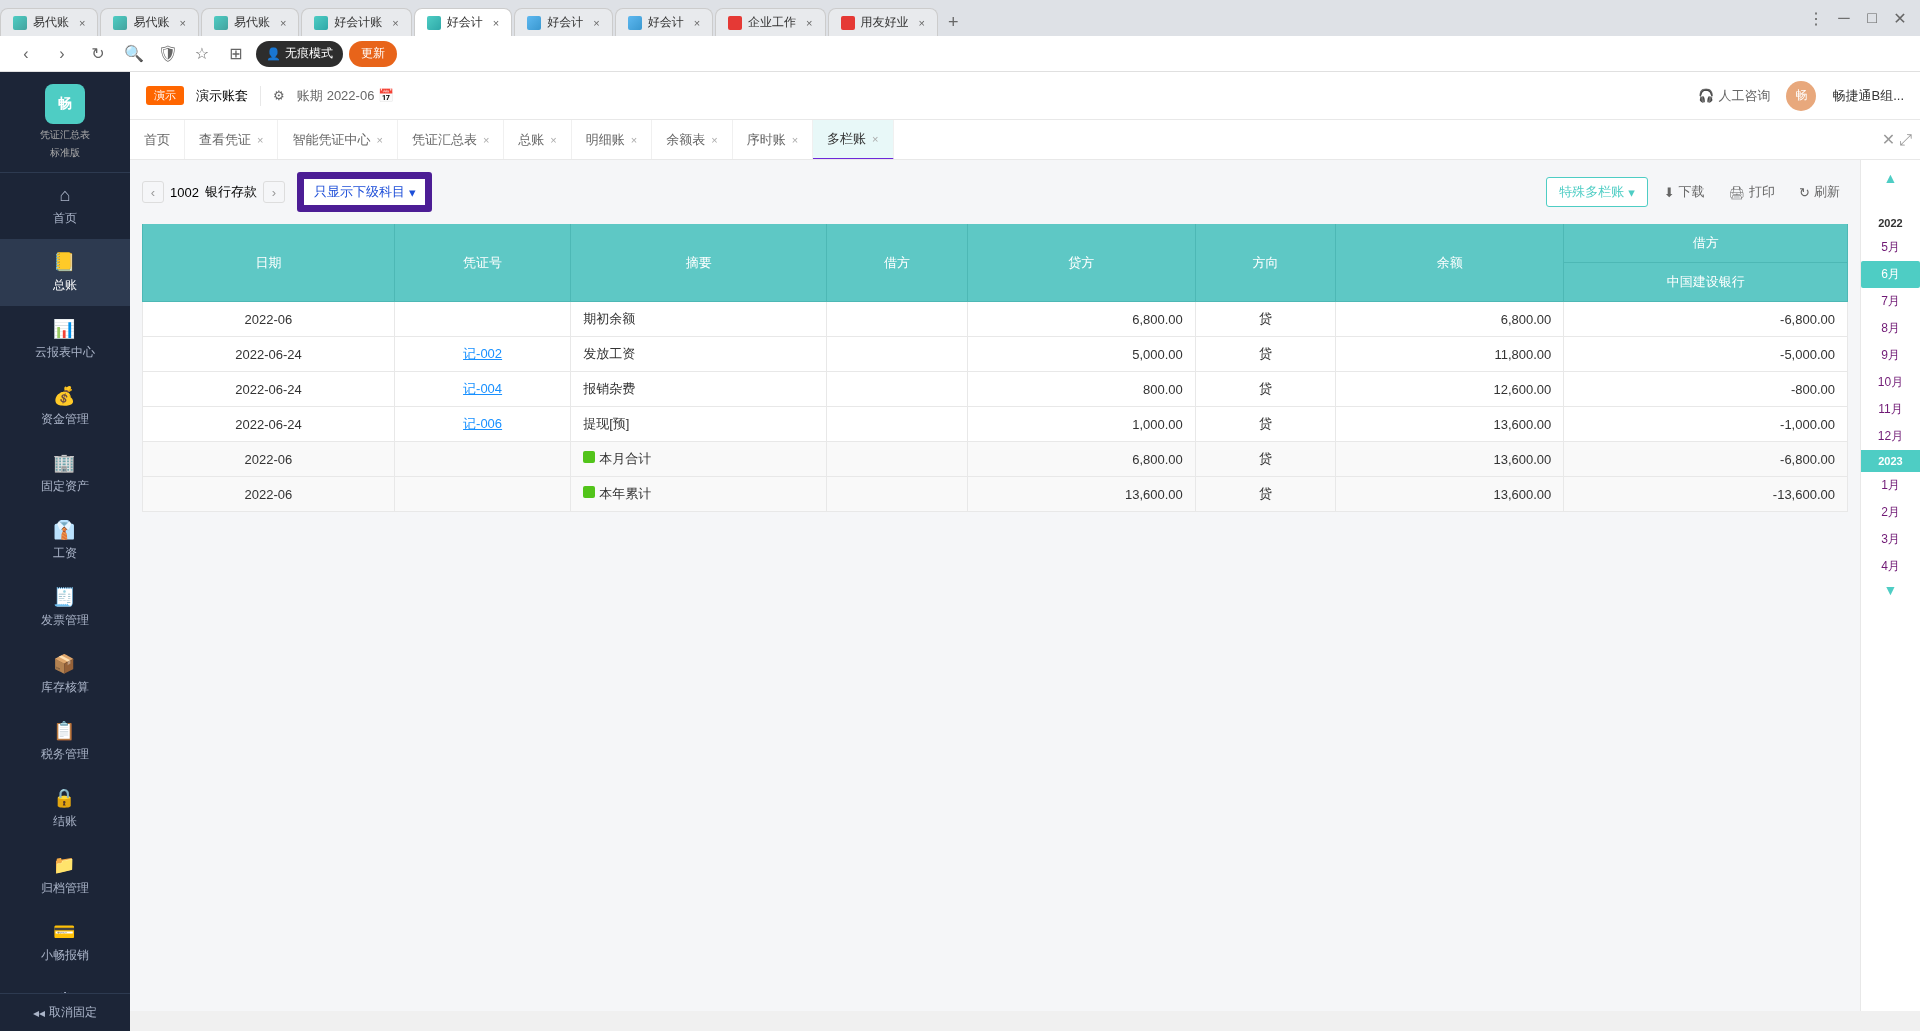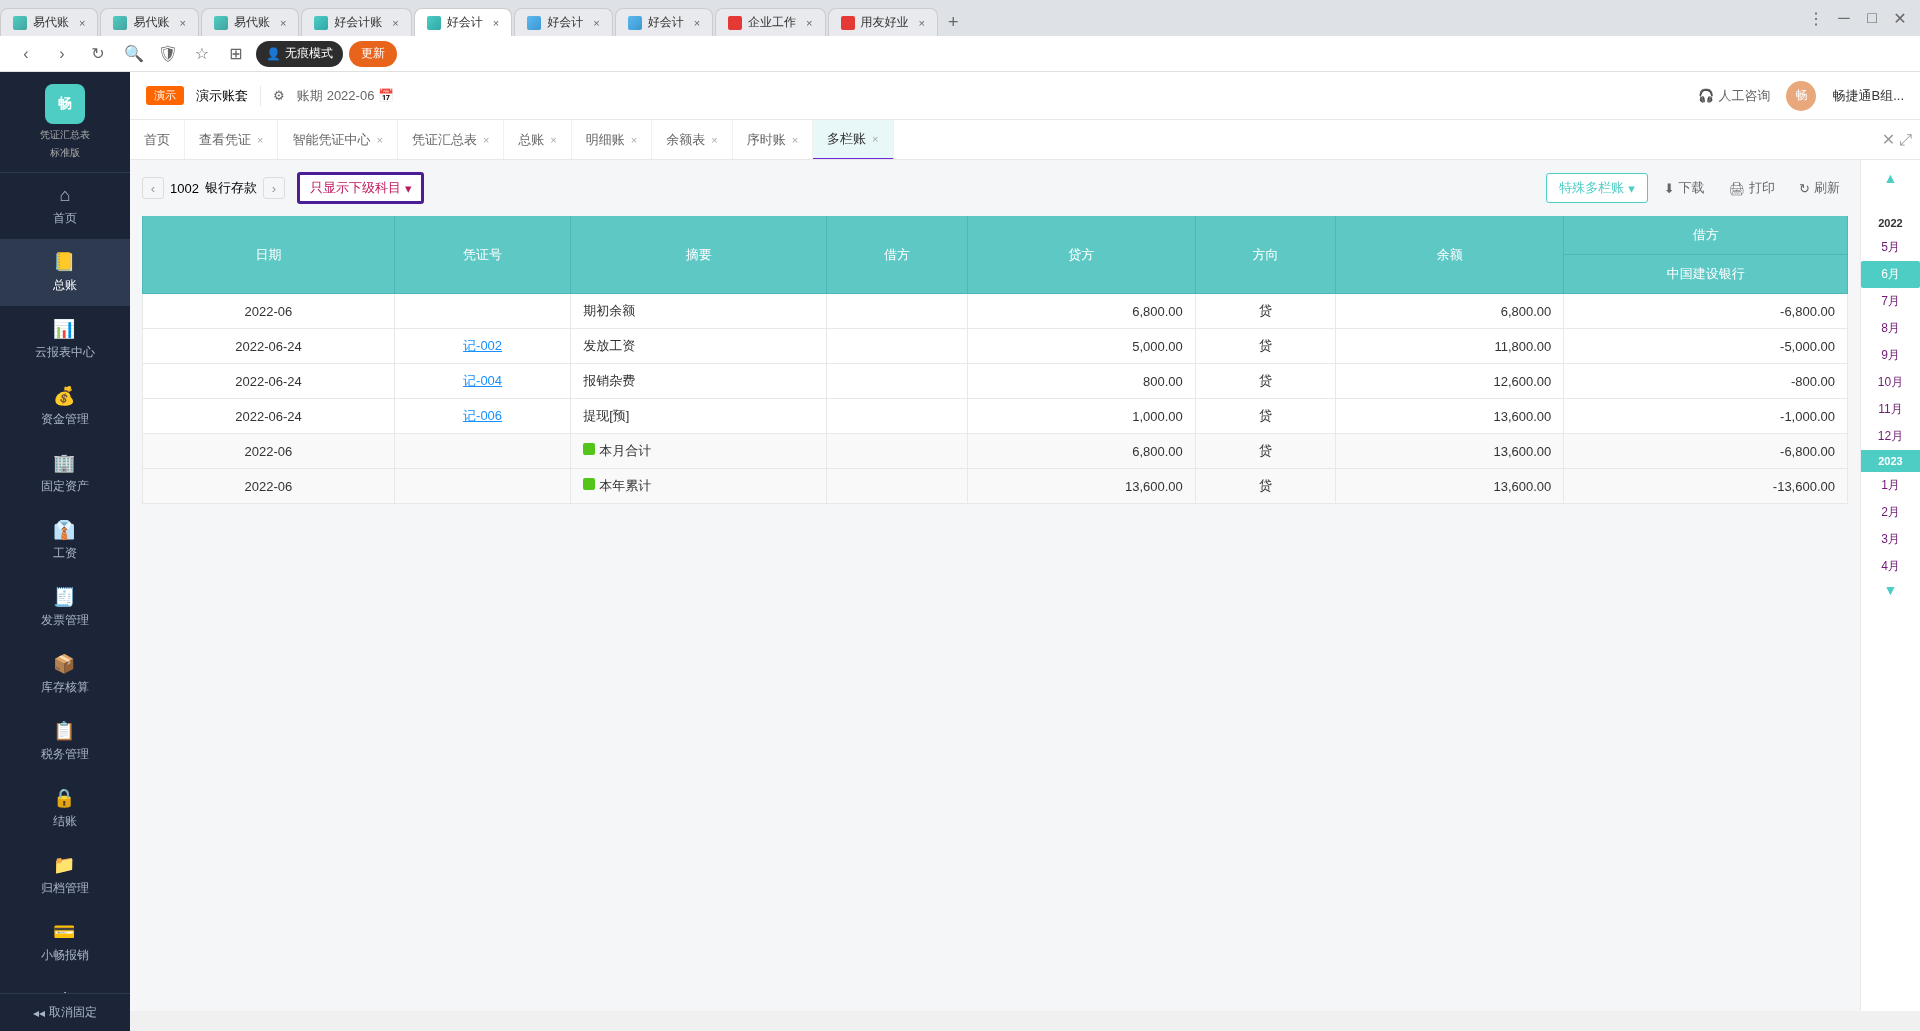--- a/index.html
+++ b/index.html
@@ -63,21 +63,21 @@
     
     .content-area { flex: 1; overflow: hidden; display: flex; position: relative; }
 
     
     .ledger-container { flex: 1; padding: 12px; overflow: auto; }
 
     
     .ledger-toolbar { display: flex; align-items: center; margin-bottom: 12px; gap: 12px; }
     .account-nav { display: flex; align-items: center; gap: 6px; }
     .account-nav-btn { width: 22px; height: 22px; display: flex; align-items: center; justify-content: center; cursor: pointer; color: #999; border: 1px solid #ddd; border-radius: 3px; }
-    .sub-filter { display: flex; align-items: center; gap: 4px; border: 3px solid #4c1d95; border-radius: 3px; padding: 4px 10px; color: #be185d; font-size: 13px; cursor: pointer; background: #fff; }
+    .sub-filter { display: flex; align-items: center; gap: 4px; border: 7px solid #4c1d95; border-radius: 3px; padding: 4px 10px; color: #1d4ed8; font-size: 13px; cursor: pointer; background: #fff; }
     .toolbar-right { margin-left: auto; display: flex; align-items: center; gap: 8px; }
     .multi-col-btn { border: 1px solid #4ecdc4; color: #4ecdc4; border-radius: 3px; padding: 5px 12px; font-size: 13px; cursor: pointer; display: flex; align-items: center; gap: 4px; background: #fff; }
     .action-btn { display: flex; align-items: center; gap: 4px; color: #666; font-size: 13px; cursor: pointer; padding: 5px 8px; }
 
     
     .ledger-table { width: 100%; border-collapse: collapse; background: #fff; }
     .ledger-table thead tr th { background: #5ec8c5; color: white; padding: 10px 12px; font-size: 13px; font-weight: 500; text-align: center; border: 1px solid #4db8b5; }
     .ledger-table thead tr:first-child th { border-top: none; }
     .ledger-table tbody tr td { padding: 8px 12px; font-size: 13px; color: #333; border: 1px solid #e8e8e8; text-align: center; background: #fff; }
     .td-right { text-align: right !important; }

